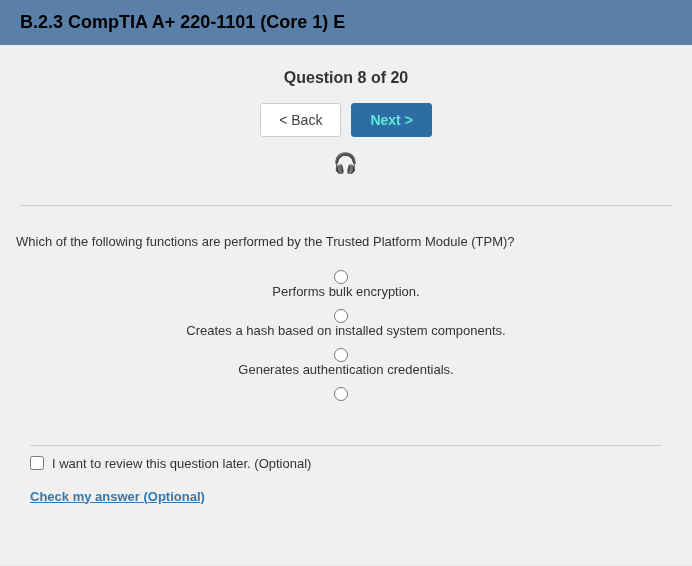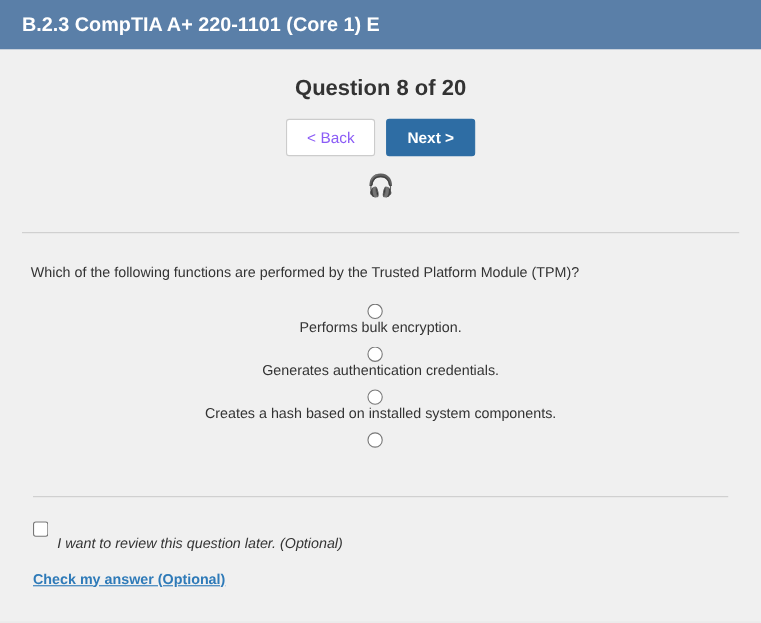--- a/index.html
+++ b/index.html
@@ -6,78 +6,78 @@
     body {
       font-family: Arial, sans-serif;
       background: #e8e8e8;
       width: 692px;
       min-height: 566px;
       overflow: hidden;
     }
     .header-bar {
       background: #5a7fa8;
       padding: 12px 20px;
-      color: #ffffff;
+      color: #000000;
       font-size: 18px;
       font-weight: bold;
     }
     .main-content {
       background: #f0f0f0;
       min-height: 520px;
       padding: 0;
       position: relative;
     }
     .question-header {
       text-align: center;
       padding: 24px 20px 16px;
     }
     .question-number {
-      font-size: 20px;
+      font-size: 16px;
       font-weight: bold;
       color: #333;
       margin-bottom: 16px;
     }
     .nav-buttons {
       display: flex;
       justify-content: center;
       gap: 10px;
       margin-bottom: 14px;
     }
     .btn-back {
       background: white;
       border: 1px solid #ccc;
       padding: 8px 18px;
       font-size: 14px;
       cursor: pointer;
       border-radius: 3px;
-      color: #8b5cf6;
+      color: #404040;
     }
     .btn-next {
       background: #2e6da4;
       border: 1px solid #2e6da4;
       padding: 8px 18px;
       font-size: 14px;
       cursor: pointer;
       border-radius: 3px;
-      color: #ffffff;
+      color: #5eead4;
       font-weight: bold;
     }
     .audio-icon {
       text-align: center;
       font-size: 20px;
       color: #555;
       margin-bottom: 14px;
     }
     .divider-line {
       border: none;
       border-top: 1px solid #ccc;
       margin: 0 20px 16px;
     }
     .question-area {
-      padding: 10px 28px 20px;
+      padding: 10px 16px 20px;
     }
     .question-text {
       font-size: 13px;
       color: #333;
       margin-bottom: 18px;
       line-height: 1.5;
     }
     .options-list {
       list-style: none;
       padding: 0;
@@ -107,22 +107,20 @@
     }
     .review-section input[type="checkbox"] {
       margin-right: 8px;
       width: 14px;
       height: 14px;
       cursor: pointer;
     }
     .review-label {
       font-size: 13px;
       color: #333;
-      font-style: italic;
-      margin-top: 24px;
     }
     .check-answer-link {
       display: inline-block;
       margin: 8px 30px;
       font-size: 13px;
       color: #2e7ab8;
       text-decoration: underline;
       cursor: pointer;
       font-weight: bold;
     }
@@ -150,26 +148,26 @@
 
   <div class="question-area">
     <div class="question-text">Which of the following functions are performed by the Trusted Platform Module (TPM)?</div>
 
     <ul class="options-list">
       <li class="option-item">
         <input type="radio" name="answer" id="opt1" style="">
         <label for="opt1">Performs bulk encryption.</label>
       </li>
       <li class="option-item">
+        <input type="radio" name="answer" id="opt2" style="">
+        <label for="opt2">Creates a hash based on installed system components.</label>
+      </li>
+      <li class="option-item">
         <input type="radio" name="answer" id="opt3" style="">
         <label for="opt3">Generates authentication credentials.</label>
-      </li>
-      <li class="option-item">
-        <input type="radio" name="answer" id="opt2" style="">
-        <label for="opt2">Creates a hash based on installed system components.</label>
       </li>
       <li class="option-item">
         <input type="radio" name="answer" id="opt4" style="">
       </li>
     </ul>
   </div>
 
   <div class="review-section">
     <input type="checkbox" id="review-later" style="">
     <label for="review-later" class="review-label">I want to review this question later. (Optional)</label>

